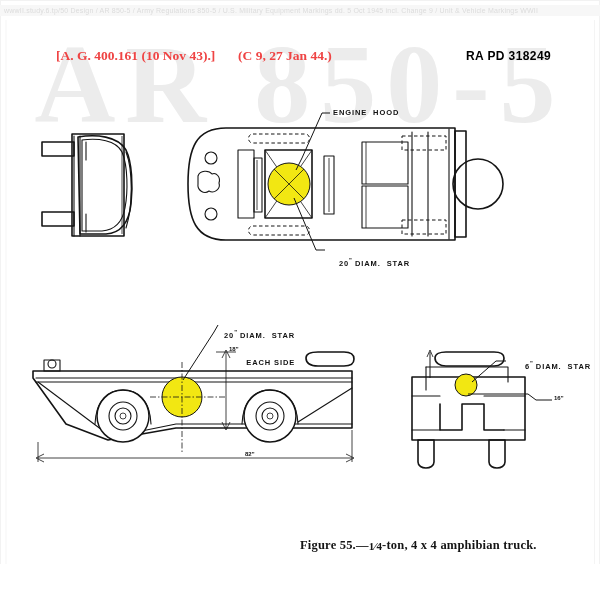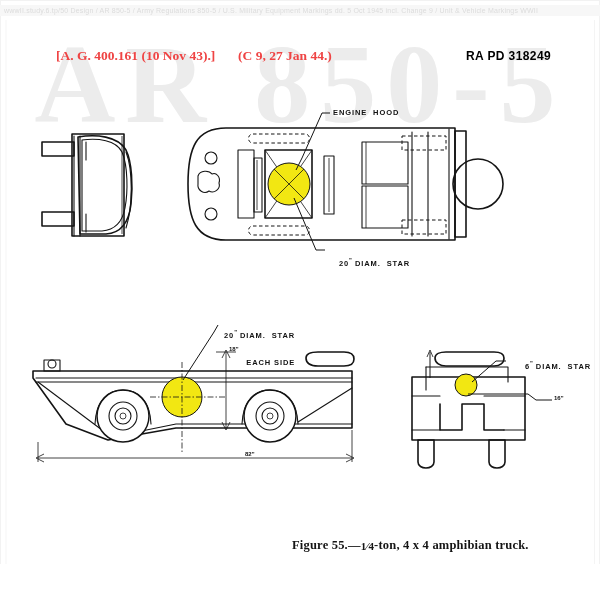--- a/index.html
+++ b/index.html
@@ -130,21 +130,21 @@
     font-family: "Liberation Sans", sans-serif;
     font-size: 6px;
     font-weight: bold;
     color: #111;
     white-space: nowrap;
   }
 
   
   .caption {
     position: absolute;
-    left: 292px; top: 538px;
+    left: 300px; top: 538px;
     font-family: "Liberation Serif", serif;
     font-size: 12.5px;
     font-weight: bold;
     color: #151515;
     white-space: nowrap;
     letter-spacing: 0.2px;
   }
   .frac {
     display: inline-block;
     position: relative;

